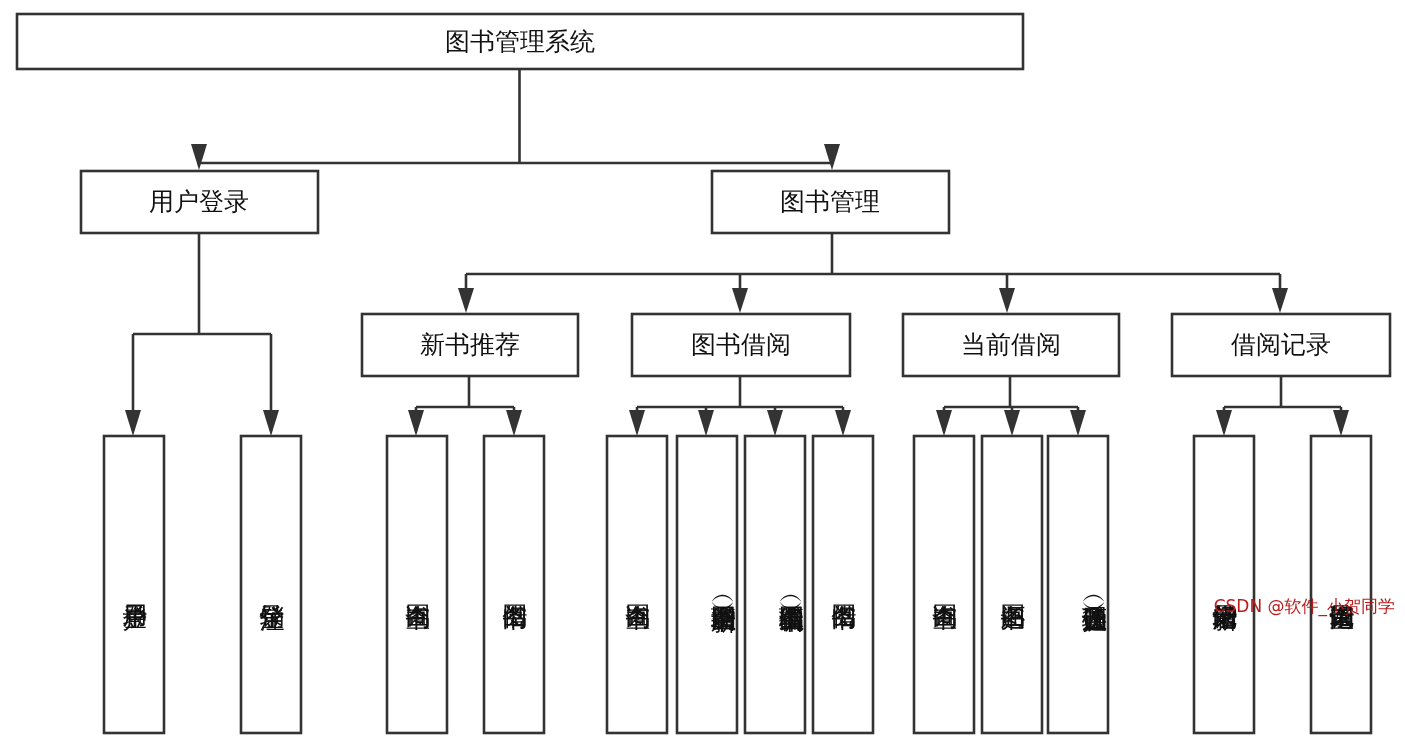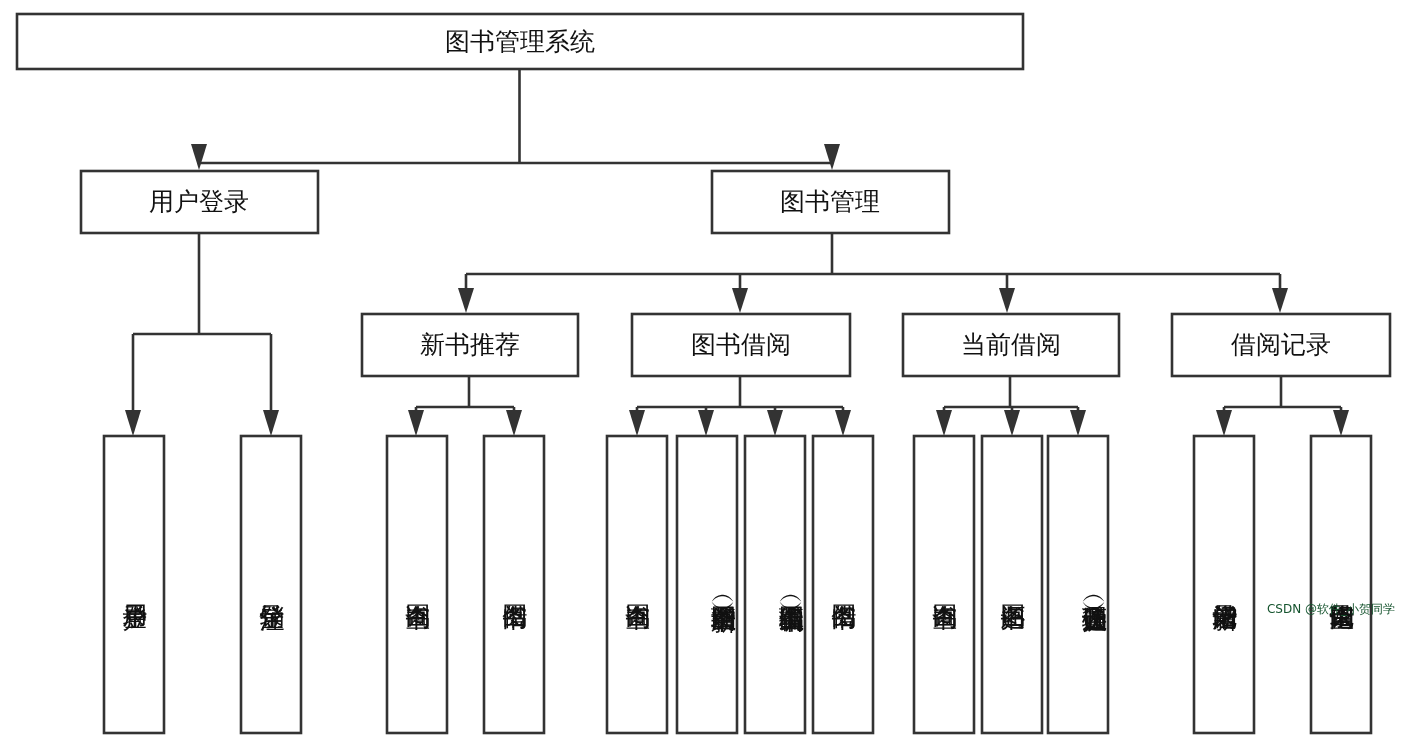--- a/index.html
+++ b/index.html
@@ -47,22 +47,22 @@
   }
   .arrow-head {
     fill: #333333;
     stroke: none;
   }
   .watermark {
     position: absolute;
     right: 10px;
     bottom: 4px;
     font-family: "DejaVu Sans", "Liberation Sans", sans-serif;
-    font-size: 12px;
-    color: #14532d;
+    font-size: 17px;
+    color: #b91c1c;
     white-space: nowrap;
     pointer-events: none;
   }
 </style>
 </head>
 <body>
 
 <div id="diagram-root">
 
   <svg class="canvas" viewBox="0 0 1405 747" xmlns="http://www.w3.org/2000/svg">

